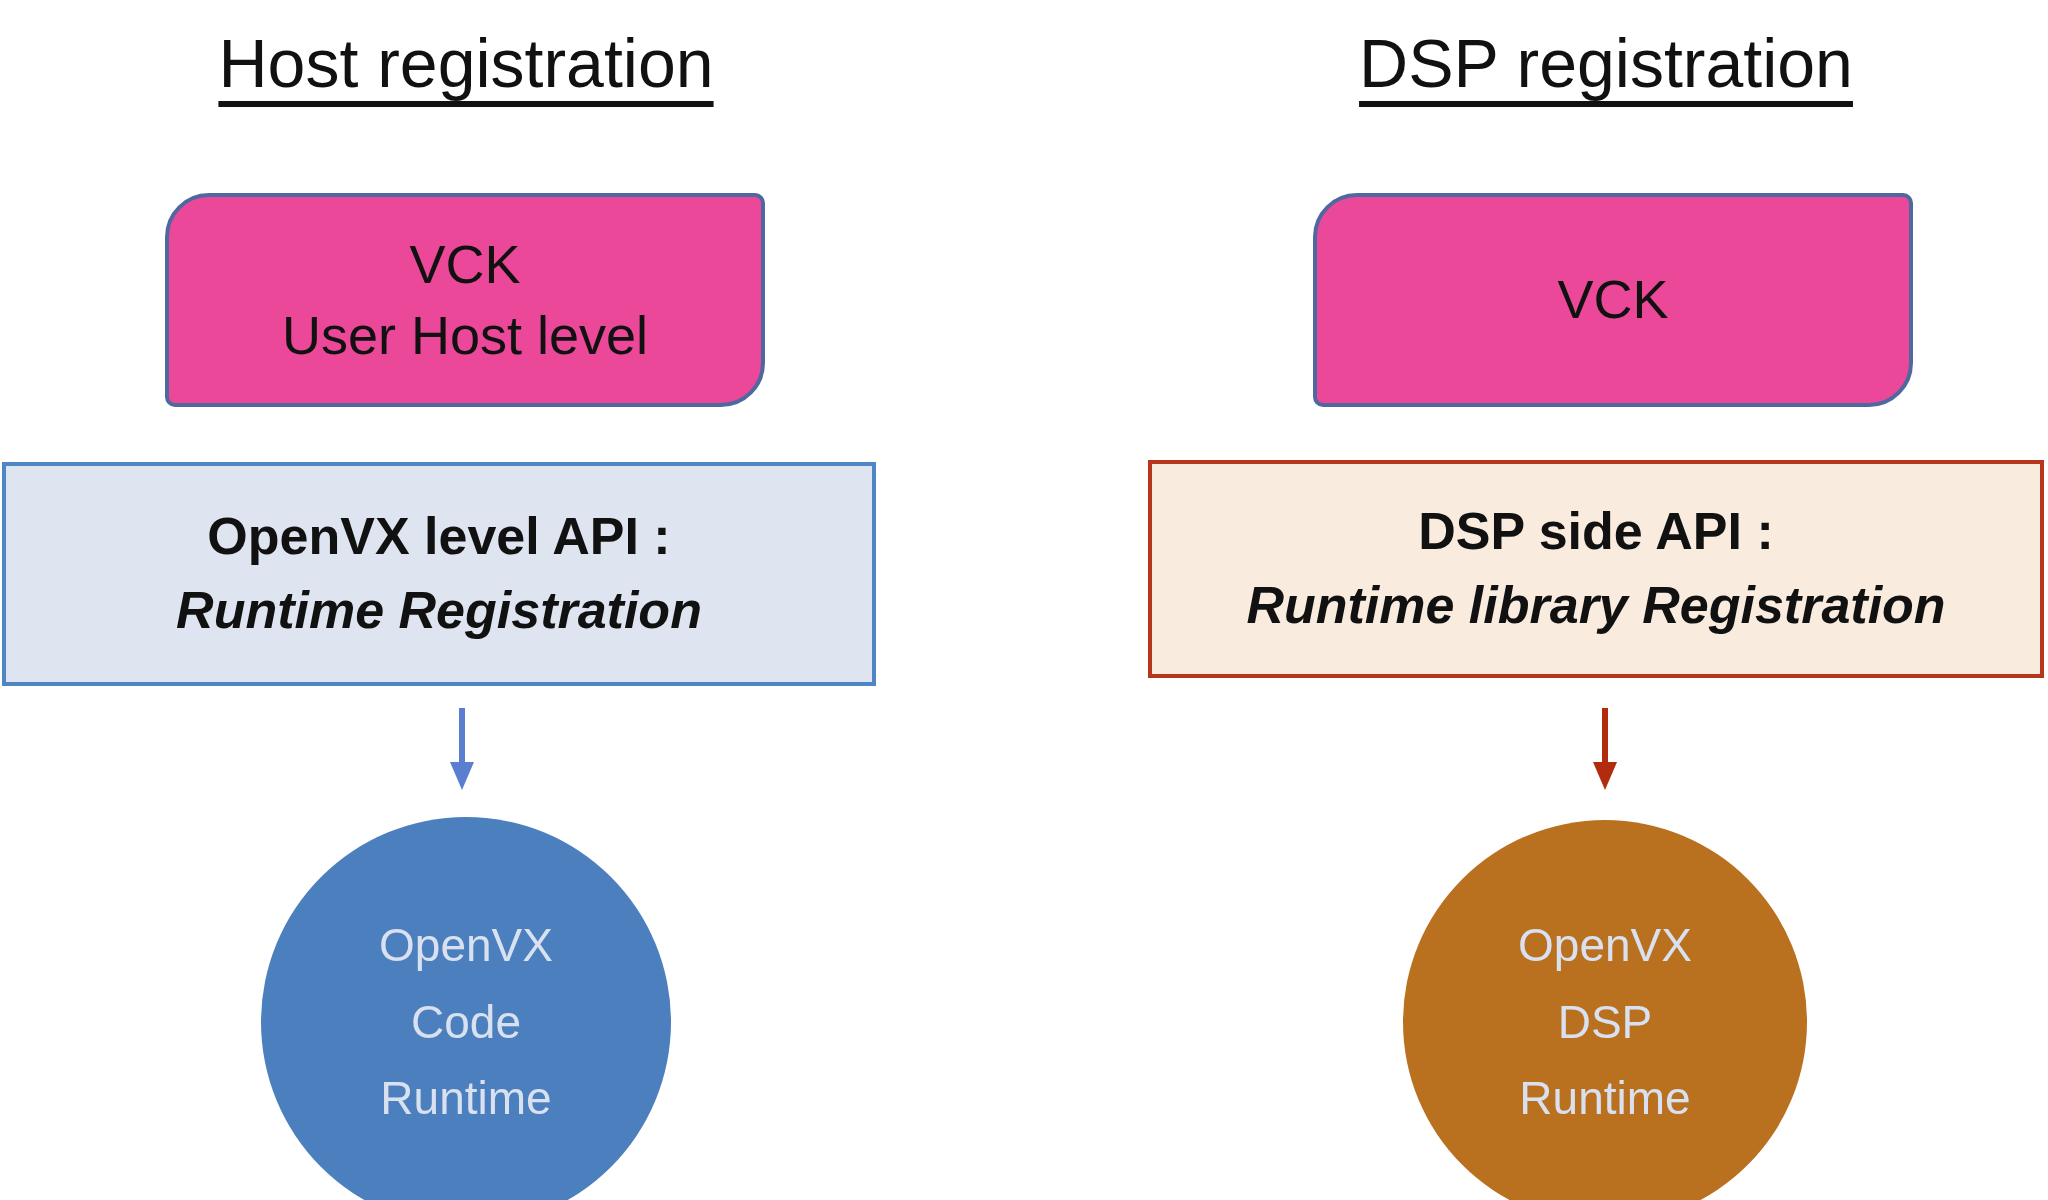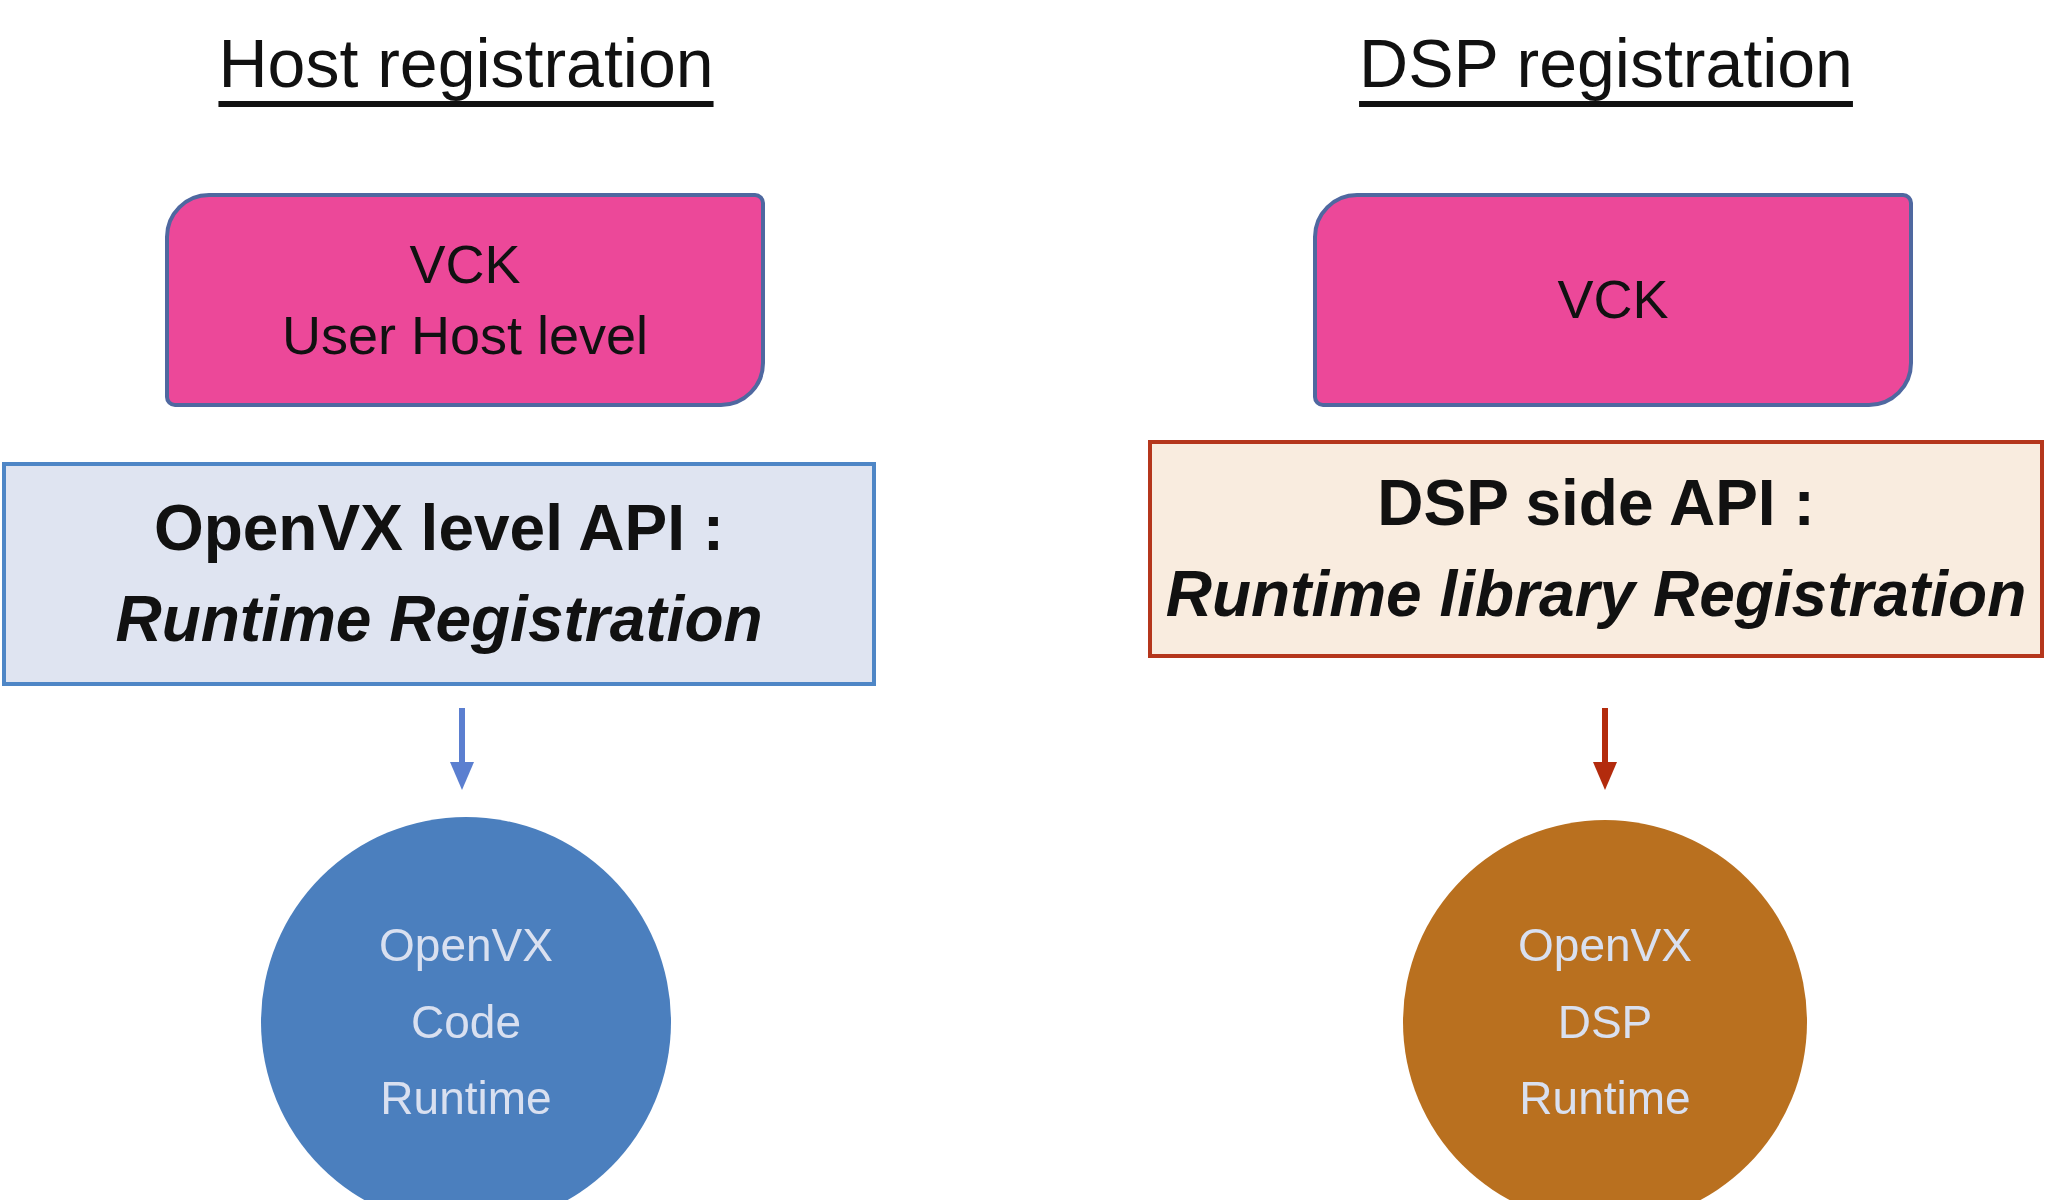--- a/index.html
+++ b/index.html
@@ -50,32 +50,32 @@
   .vck-box.host { left: 165px; }
   .vck-box.dsp  { left: 1313px; }
 
   .api-box {
     position: absolute;
     display: flex;
     flex-direction: column;
     align-items: center;
     justify-content: center;
     text-align: center;
-    font-size: 64px;
+    font-size: 52px;
     font-weight: bold;
     color: #111111;
     line-height: 1.42;
   }
   .api-box.host {
     left: 2px; top: 462px; width: 866px; height: 216px;
     background: #dfe4f1;
     border: 4px solid #4e86c6;
   }
   .api-box.dsp {
-    left: 1148px; top: 440px; width: 888px; height: 210px;
+    left: 1148px; top: 460px; width: 888px; height: 210px;
     background: #f9ecdf;
     border: 4px solid #b5361c;
   }
   .api-line2 { font-style: italic; }
 
   .arrow {
     position: absolute;
     top: 708px;
     width: 44px;
     height: 84px;

